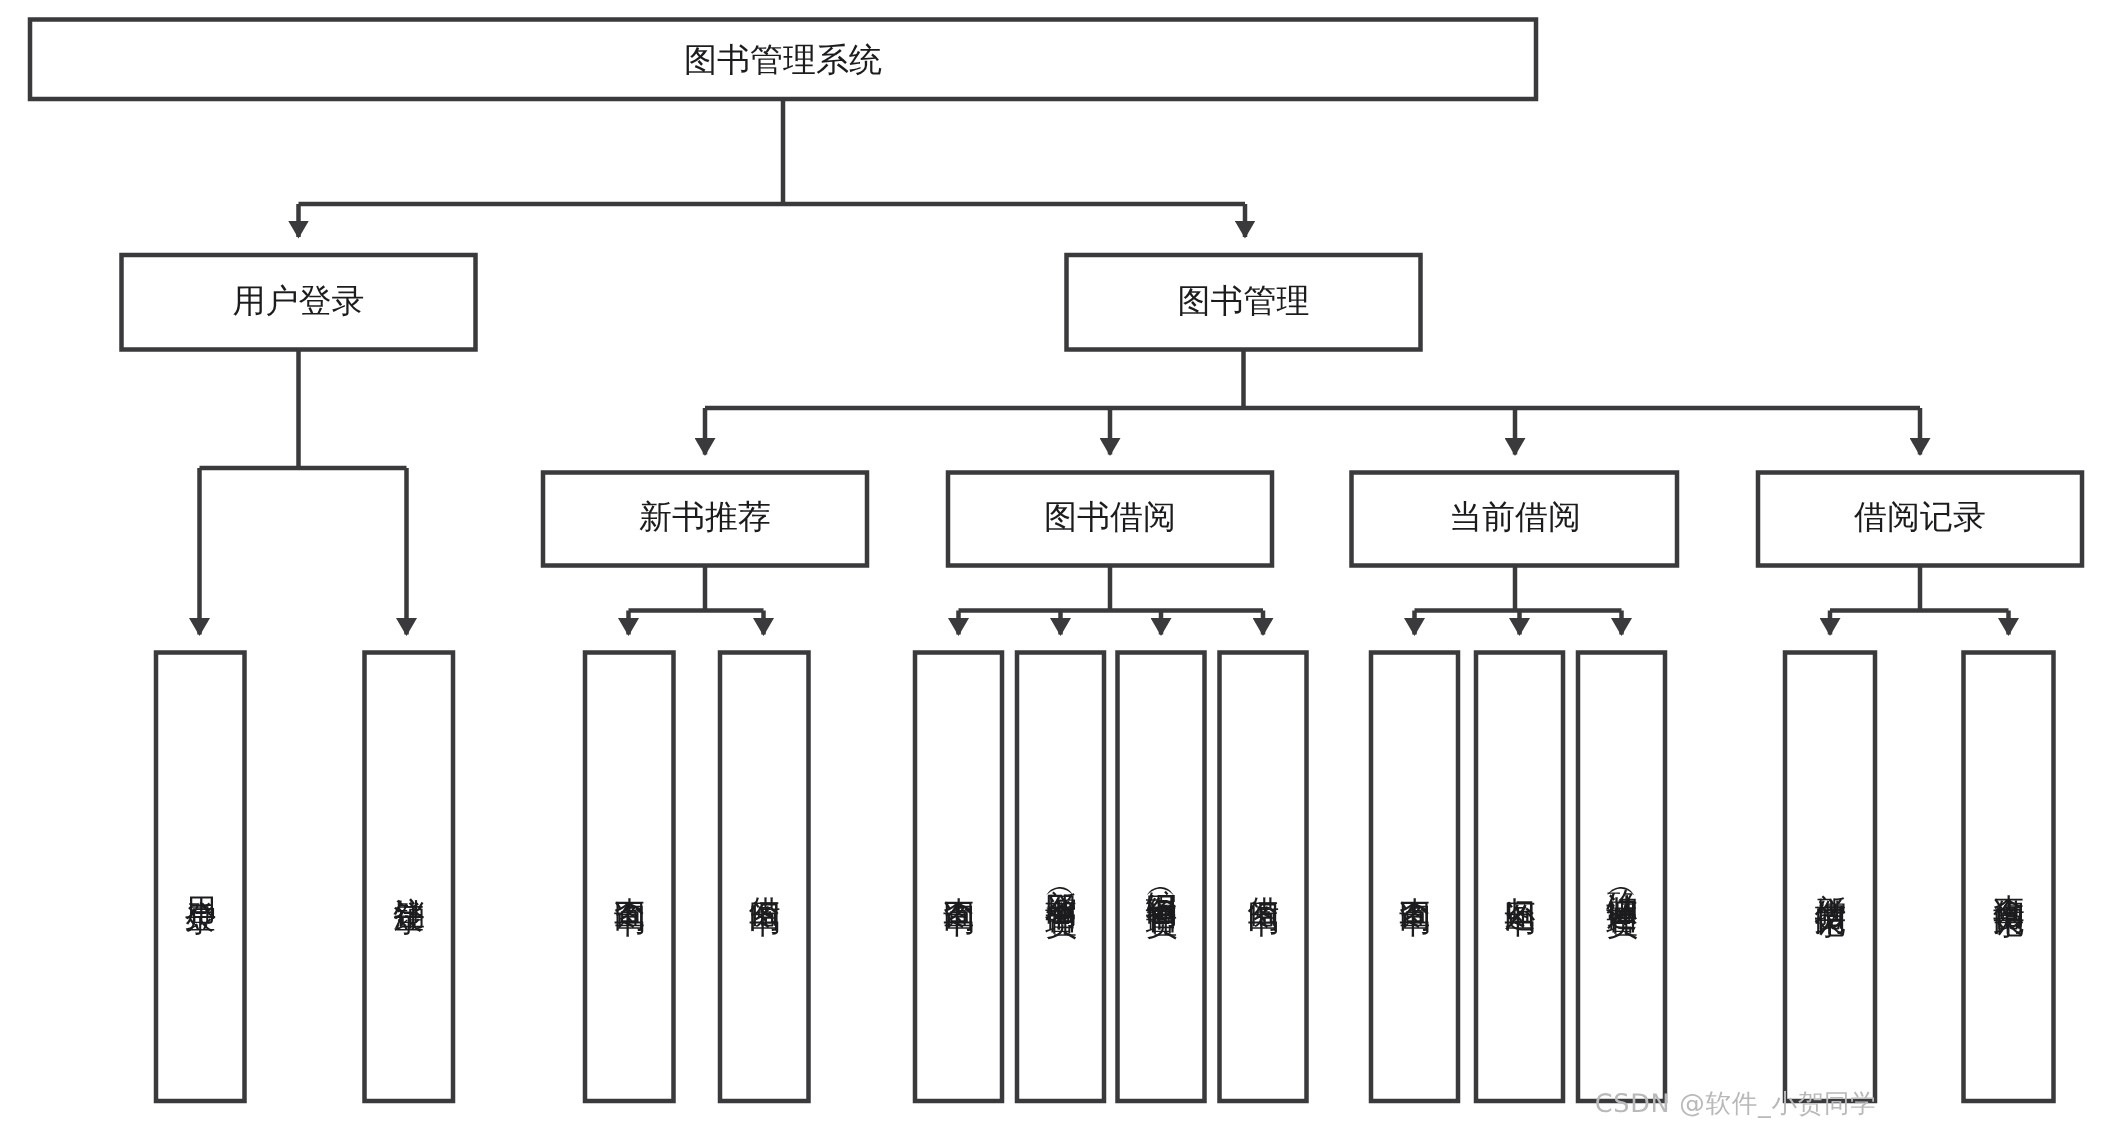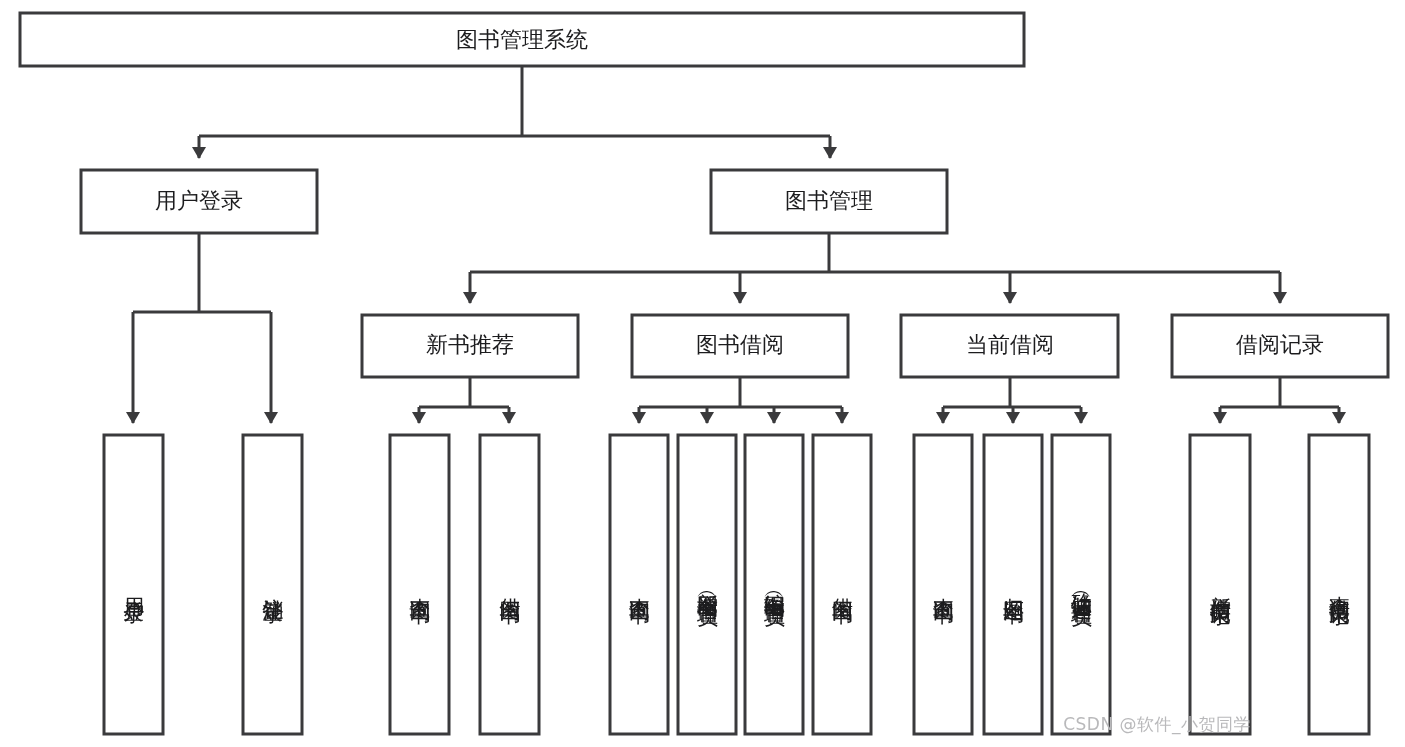--- a/index.html
+++ b/index.html
@@ -60,21 +60,21 @@
     display: flex;
     align-items: center;
     justify-content: center;
     text-align: center;
     white-space: nowrap;
     pointer-events: none;
   }
   .watermark {
     position: absolute;
     right: 8px;
-    bottom: 11px;
+    bottom: 0;
     font-family: "DejaVu Sans", "Liberation Sans", sans-serif;
     font-size: 17px;
     color: #b9b9bb;
     letter-spacing: 0.5px;
     white-space: nowrap;
   }
 </style>
 </head>
 <body>
 

